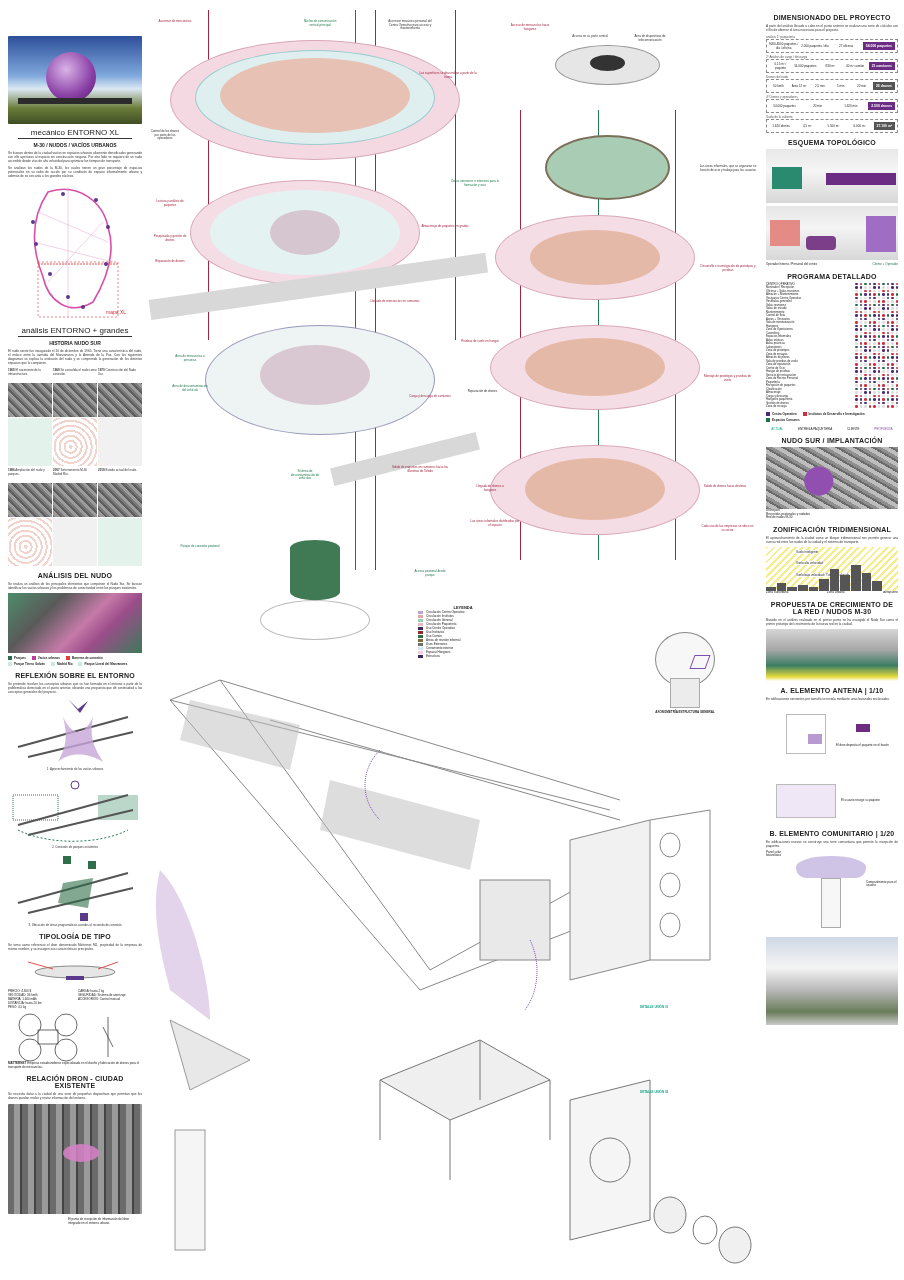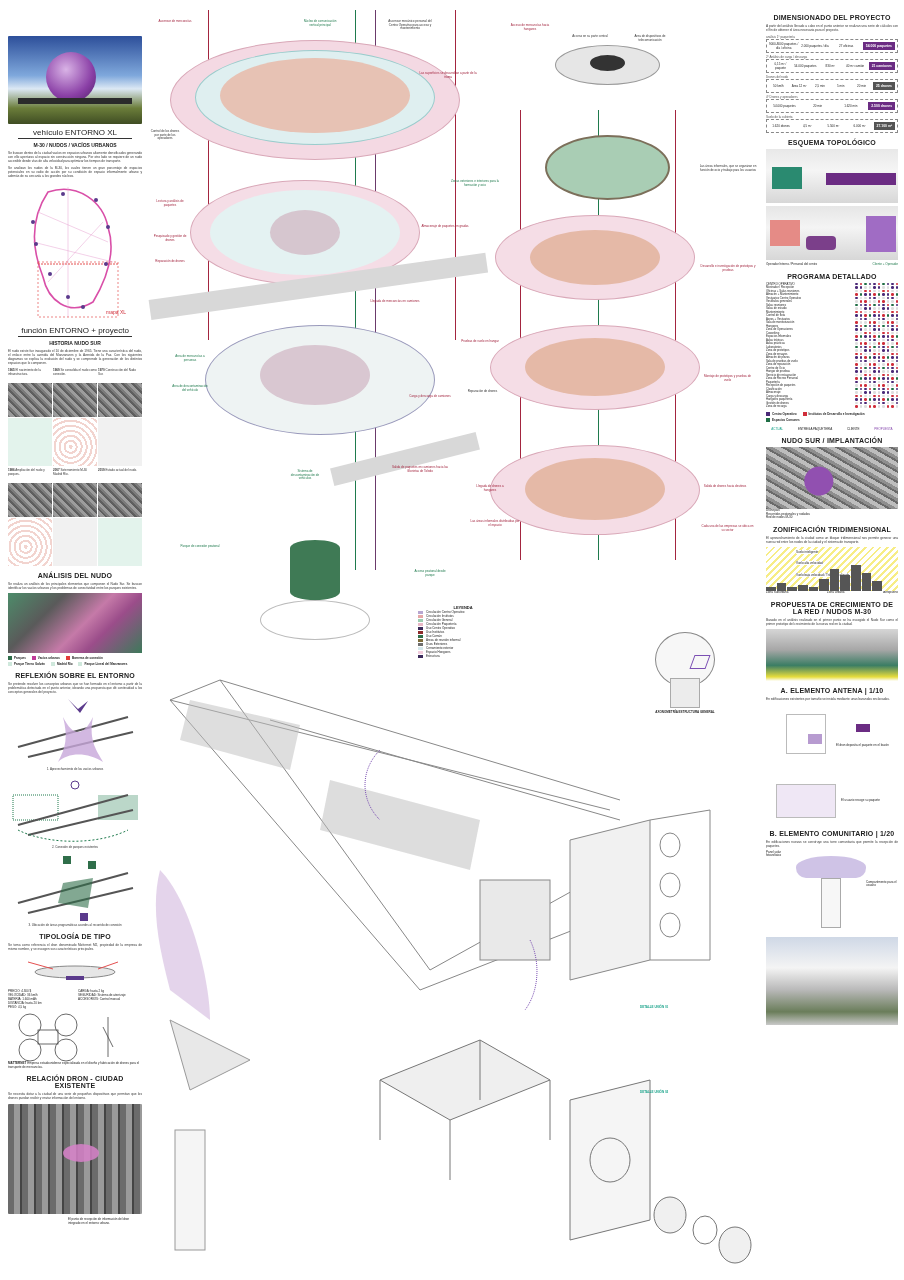--- a/index.html
+++ b/index.html
@@ -65,21 +65,21 @@
 </style>
 </head>
 <body>
 
 <div class="col left">
   <div class="photo hero">
     <div class="sphere"></div>
     <div class="base"></div>
   </div>
 
-  <div class="h-main">vehículo ENTORNO XL</div>
+  <div class="h-main">mecánico ENTORNO XL</div>
   <div class="h-sub">M-30 / NUDOS / VACÍOS URBANOS</div>
   <p class="para">Se buscan dentro de la ciudad vacíos en espacios urbanos altamente densificados generando con ello aperturas al espacio sin construcción ninguna. Por otro lado se requiere de un nudo accesible desde vías de alta velocidad para optimizar los tiempos de transporte.</p>
   <p class="para">Se analizan los nudos de la M-30, los cuales tienen un gran porcentaje de espacios potenciales en su radio de acción por su condición de espacio informalmente urbano y además de su cercanía a los grandes núcleos.</p>
   <div class="map">
     <svg viewBox="0 0 134 140">
       <path d="M40 10 C70 0,95 20,100 45 C108 70,100 95,85 120 C60 135,40 118,35 95 C25 70,20 40,40 10Z" fill="none" stroke="#d94fa8" stroke-width="1.6"></path>
       <path d="M30 30 L100 60 M25 60 L105 80 M60 5 L60 135 M40 100 L95 40" stroke="#e7a3d0" stroke-width="0.5"></path>
       <rect x="30" y="80" width="80" height="55" fill="none" stroke="#e45050" stroke-dasharray="2 2" stroke-width="0.7"></rect>
       <path d="M30 82 L110 82" stroke="#e45050" stroke-dasharray="2 1"></path>
       <g fill="#5b3a8c">
@@ -90,21 +90,21 @@
         <circle cx="28" cy="62" r="2"></circle>
           <circle cx="98" cy="82" r="2"></circle>
           <circle cx="42" cy="92" r="2"></circle>
           <circle cx="60" cy="115" r="2"></circle>
           <circle cx="75" cy="125" r="2"></circle>
       </g>
       <text x="98" y="132" font-size="5" fill="#d02e3a" font-family="Liberation Sans, sans-serif">mapa XL</text>
     </svg>
   </div>
 
-  <div class="h-main">función ENTORNO + proyecto</div>
+  <div class="h-main">análisis ENTORNO + grandes</div>
   <div class="h-sub">HISTORIA NUDO SUR</div>
   <p class="para">El nudo existe fue inaugurado el 10 de diciembre de 1965. Tiene una característica del nudo, el enlace entre la avenida del Manzanares y la Avenida de la Paz. Con los siguientes diagramas se explica la evolución del nudo y se comprende la generación de los distintos espacios que lo componen.</p>
   <div class="grid3">
     <div class="cap"><b>1965</b> <span>El nacimiento de la infraestructura.</span></div>
     <div class="cap"><b>1969</b> <span>Se consolida el nudo como conexión.</span></div>
     <div class="cap"><b>1970</b> <span>Construcción del Nudo Sur.</span></div>
     <div class="aer"></div>
     <div class="aer"></div>
     <div class="aer"></div>
     <div class="ovl1"></div>

